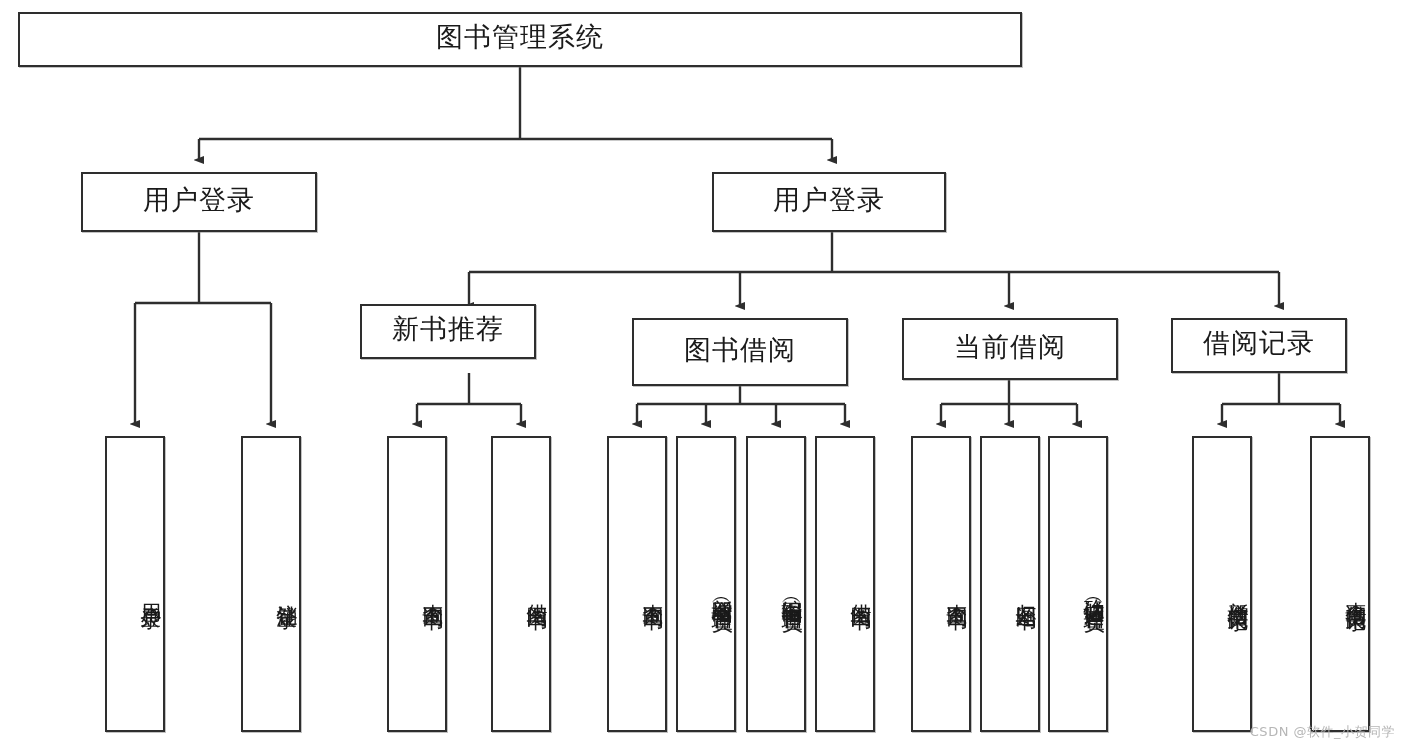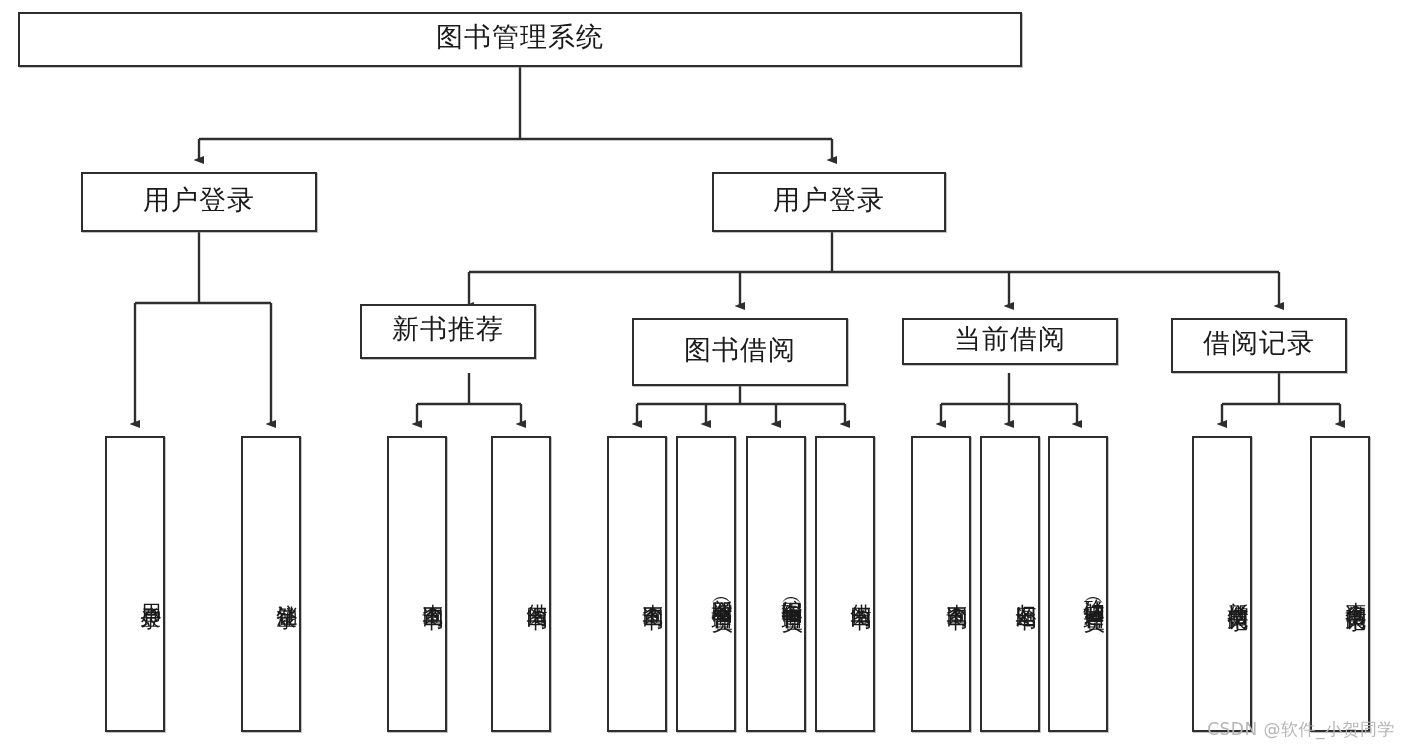--- a/index.html
+++ b/index.html
@@ -55,21 +55,21 @@
     left: 0;
     top: 0;
     width: 1405px;
     height: 747px;
     pointer-events: none;
   }
   .watermark {
     position: absolute;
     right: 10px;
     bottom: 6px;
-    font-size: 17px;
+    font-size: 13px;
     color: #b6b6b6;
     white-space: nowrap;
     letter-spacing: 0.5px;
   }
 </style>
 </head>
 <body>
 
 <div id="canvas">
 
@@ -133,21 +133,21 @@
   <div class="node horiz" style="left:712px; top:172px; width:234px; height:60px;">
     <span>用户登录</span>
   </div>
 
   <div class="node horiz" style="left:360px; top:304px; width:176px; height:55px;">
     <span>新书推荐</span>
   </div>
   <div class="node horiz" style="left:632px; top:318px; width:216px; height:68px;">
     <span>图书借阅</span>
   </div>
-  <div class="node horiz" style="left:902px; top:318px; width:216px; height:47px;">
+  <div class="node horiz" style="left:902px; top:318px; width:216px; height:62px;">
     <span>当前借阅</span>
   </div>
   <div class="node horiz" style="left:1171px; top:318px; width:176px; height:55px;">
     <span>借阅记录</span>
   </div>
 
   <div class="node vert" style="left:105px; top:436px; width:60px; height:296px;">
     <span class="vtext">用户登录</span>
   </div>
   <div class="node vert" style="left:241px; top:436px; width:60px; height:296px;">

